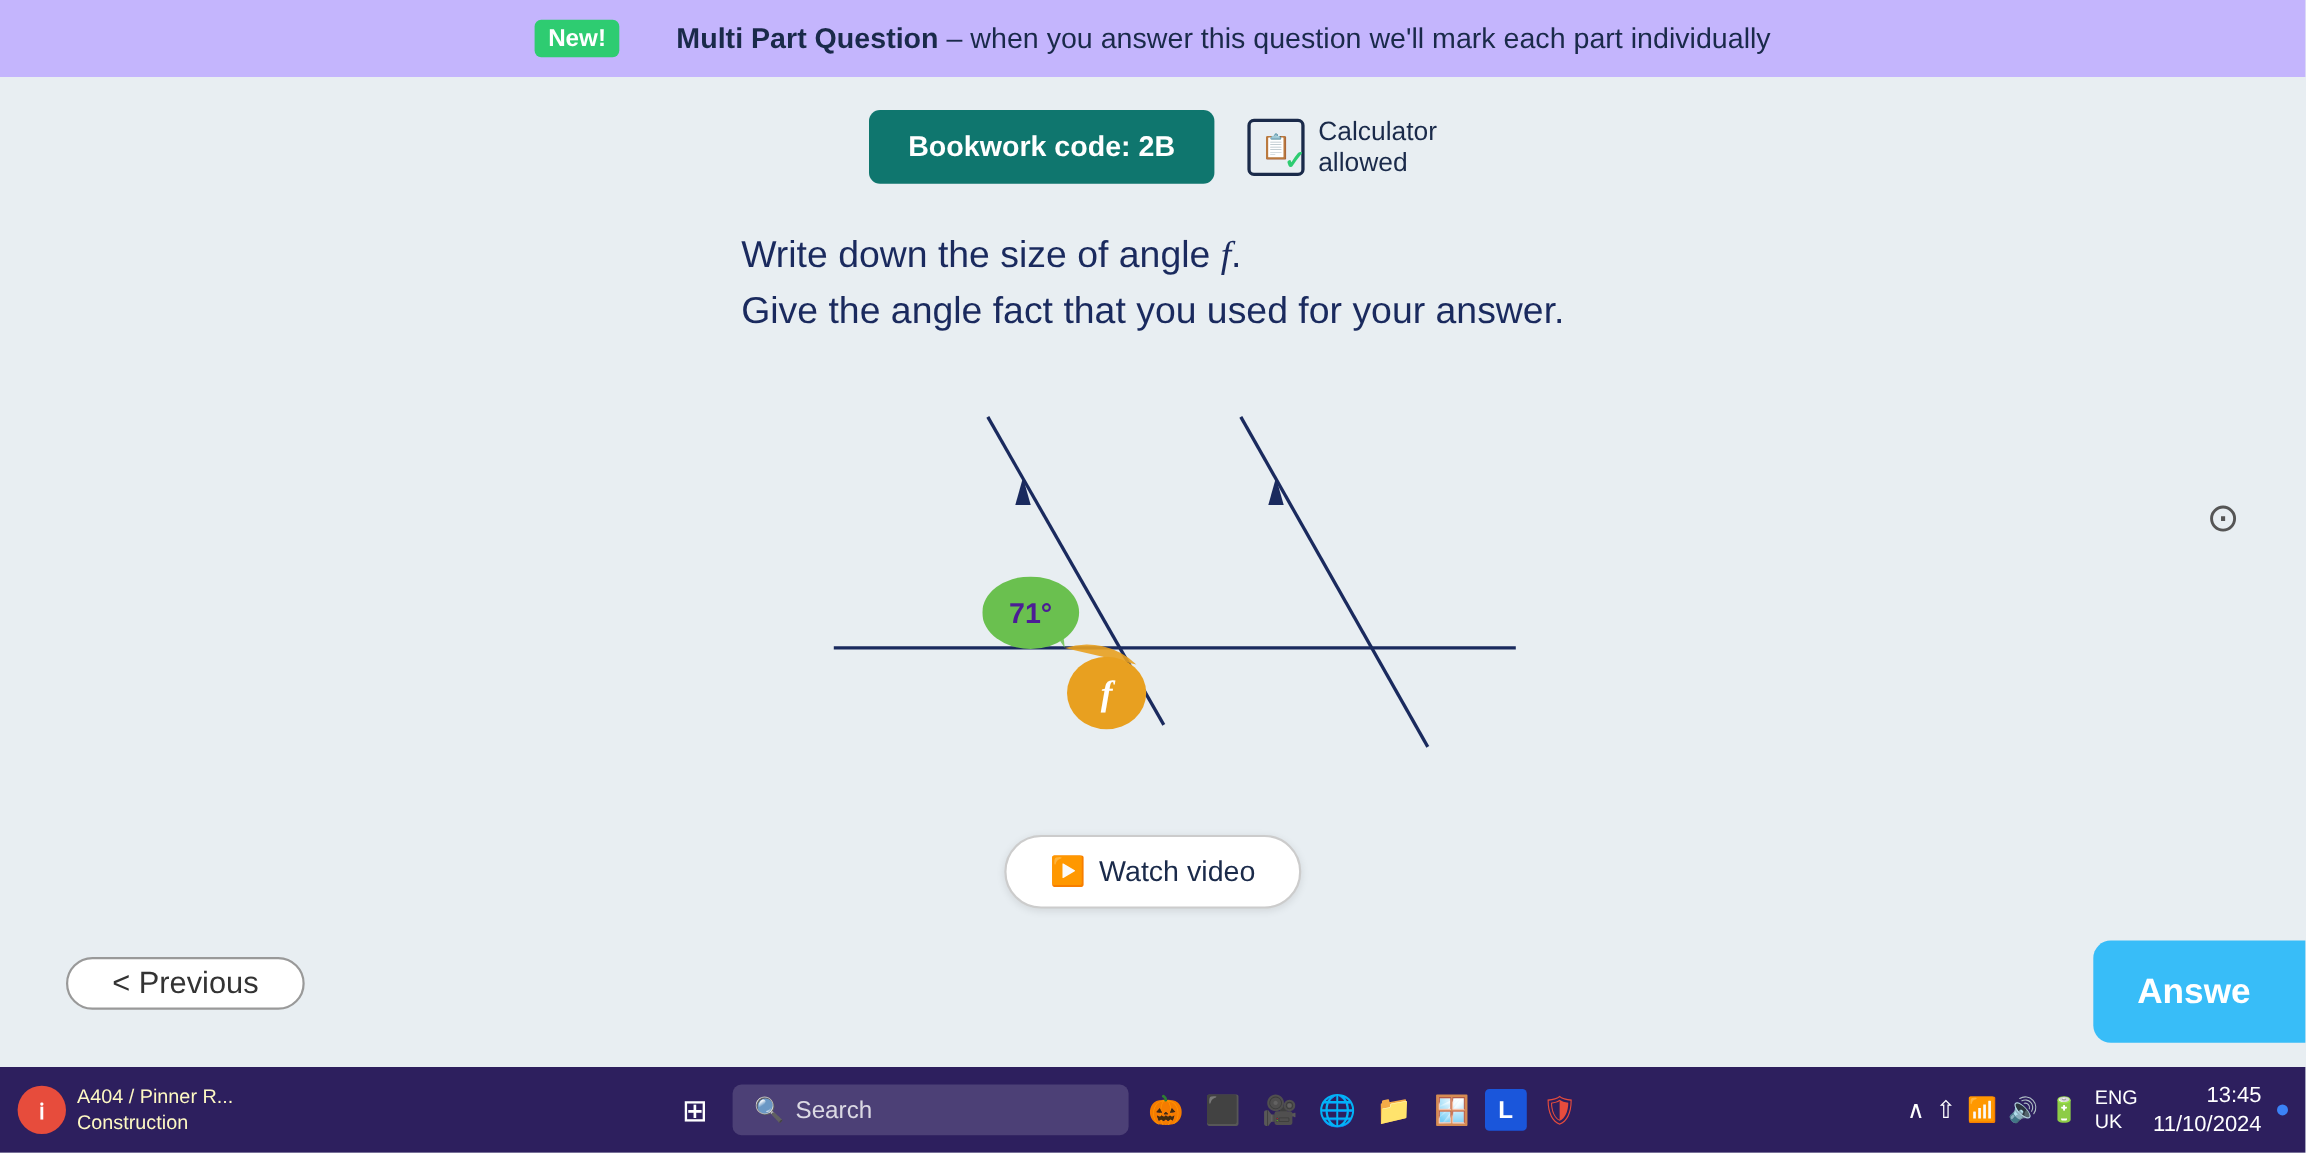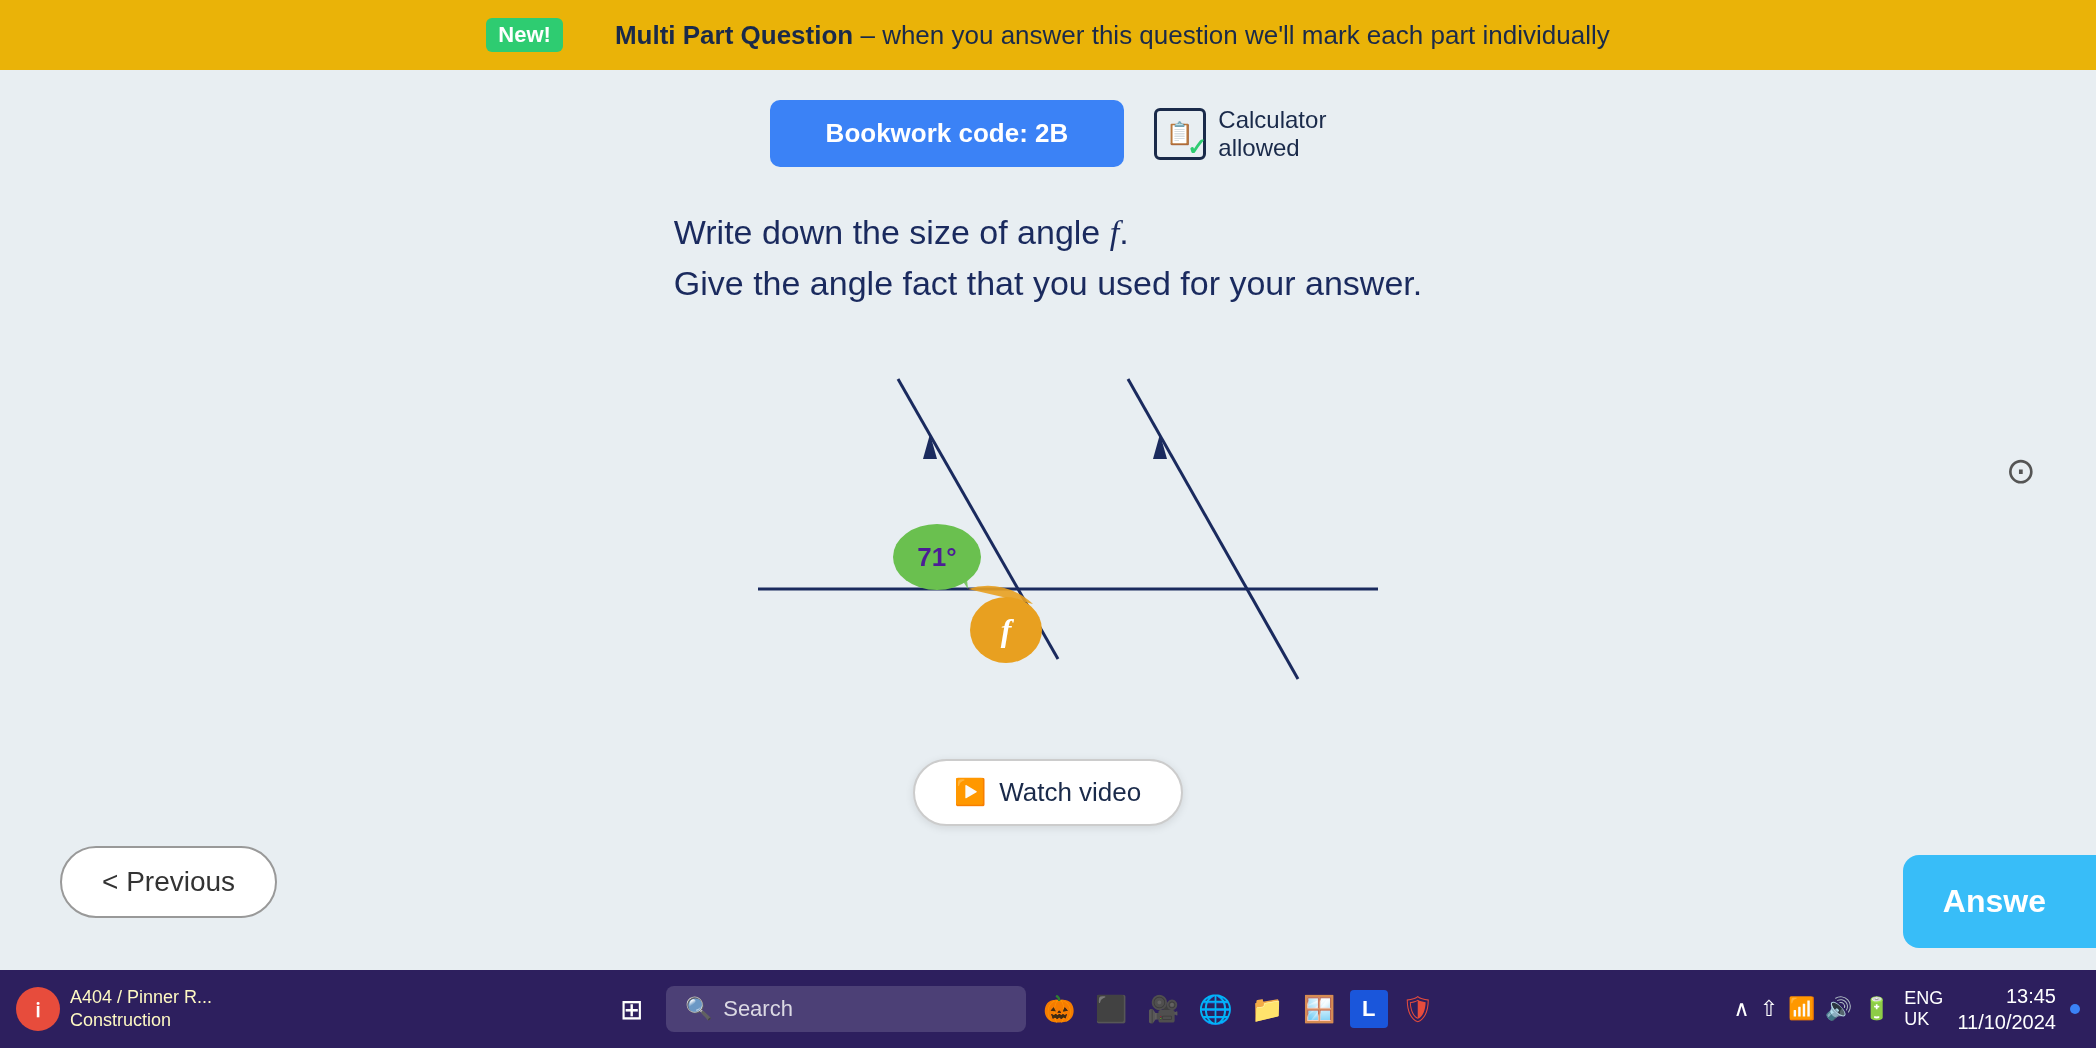--- a/index.html
+++ b/index.html
@@ -8,21 +8,21 @@
       height: 1048px;
       background: #e8eef2;
       font-family: 'Segoe UI', Arial, sans-serif;
       overflow: hidden;
       position: relative;
     }
 
     
     .top-banner {
       width: 100%;
-      background: #eab308;
+      background: #c4b5fd;
       padding: 18px 40px;
       display: flex;
       align-items: center;
       justify-content: center;
       gap: 12px;
     }
     .new-badge {
       background: #2ecc71;
       color: white;
       font-size: 22px;
@@ -49,25 +49,25 @@
     }
 
     
     .bookwork-row {
       display: flex;
       align-items: center;
       gap: 30px;
       margin-bottom: 40px;
     }
     .bookwork-btn {
-      background: #3b82f6;
+      background: #0f766e;
       color: white;
       font-size: 26px;
       font-weight: bold;
-      padding: 18px 56px;
+      padding: 18px 36px;
       border-radius: 10px;
       border: none;
       cursor: pointer;
     }
     .calculator-info {
       display: flex;
       align-items: center;
       gap: 12px;
       font-size: 24px;
       color: #1a2a4a;
@@ -144,21 +144,21 @@
     }
 
     
     .prev-btn {
       position: absolute;
       bottom: 130px;
       left: 60px;
       background: white;
       border: 2px solid #999;
       border-radius: 50px;
-      padding: 18px 40px;
+      padding: 6px 40px;
       font-size: 28px;
       color: #333;
       cursor: pointer;
       display: flex;
       align-items: center;
       gap: 8px;
     }
 
     
     .answer-btn {

